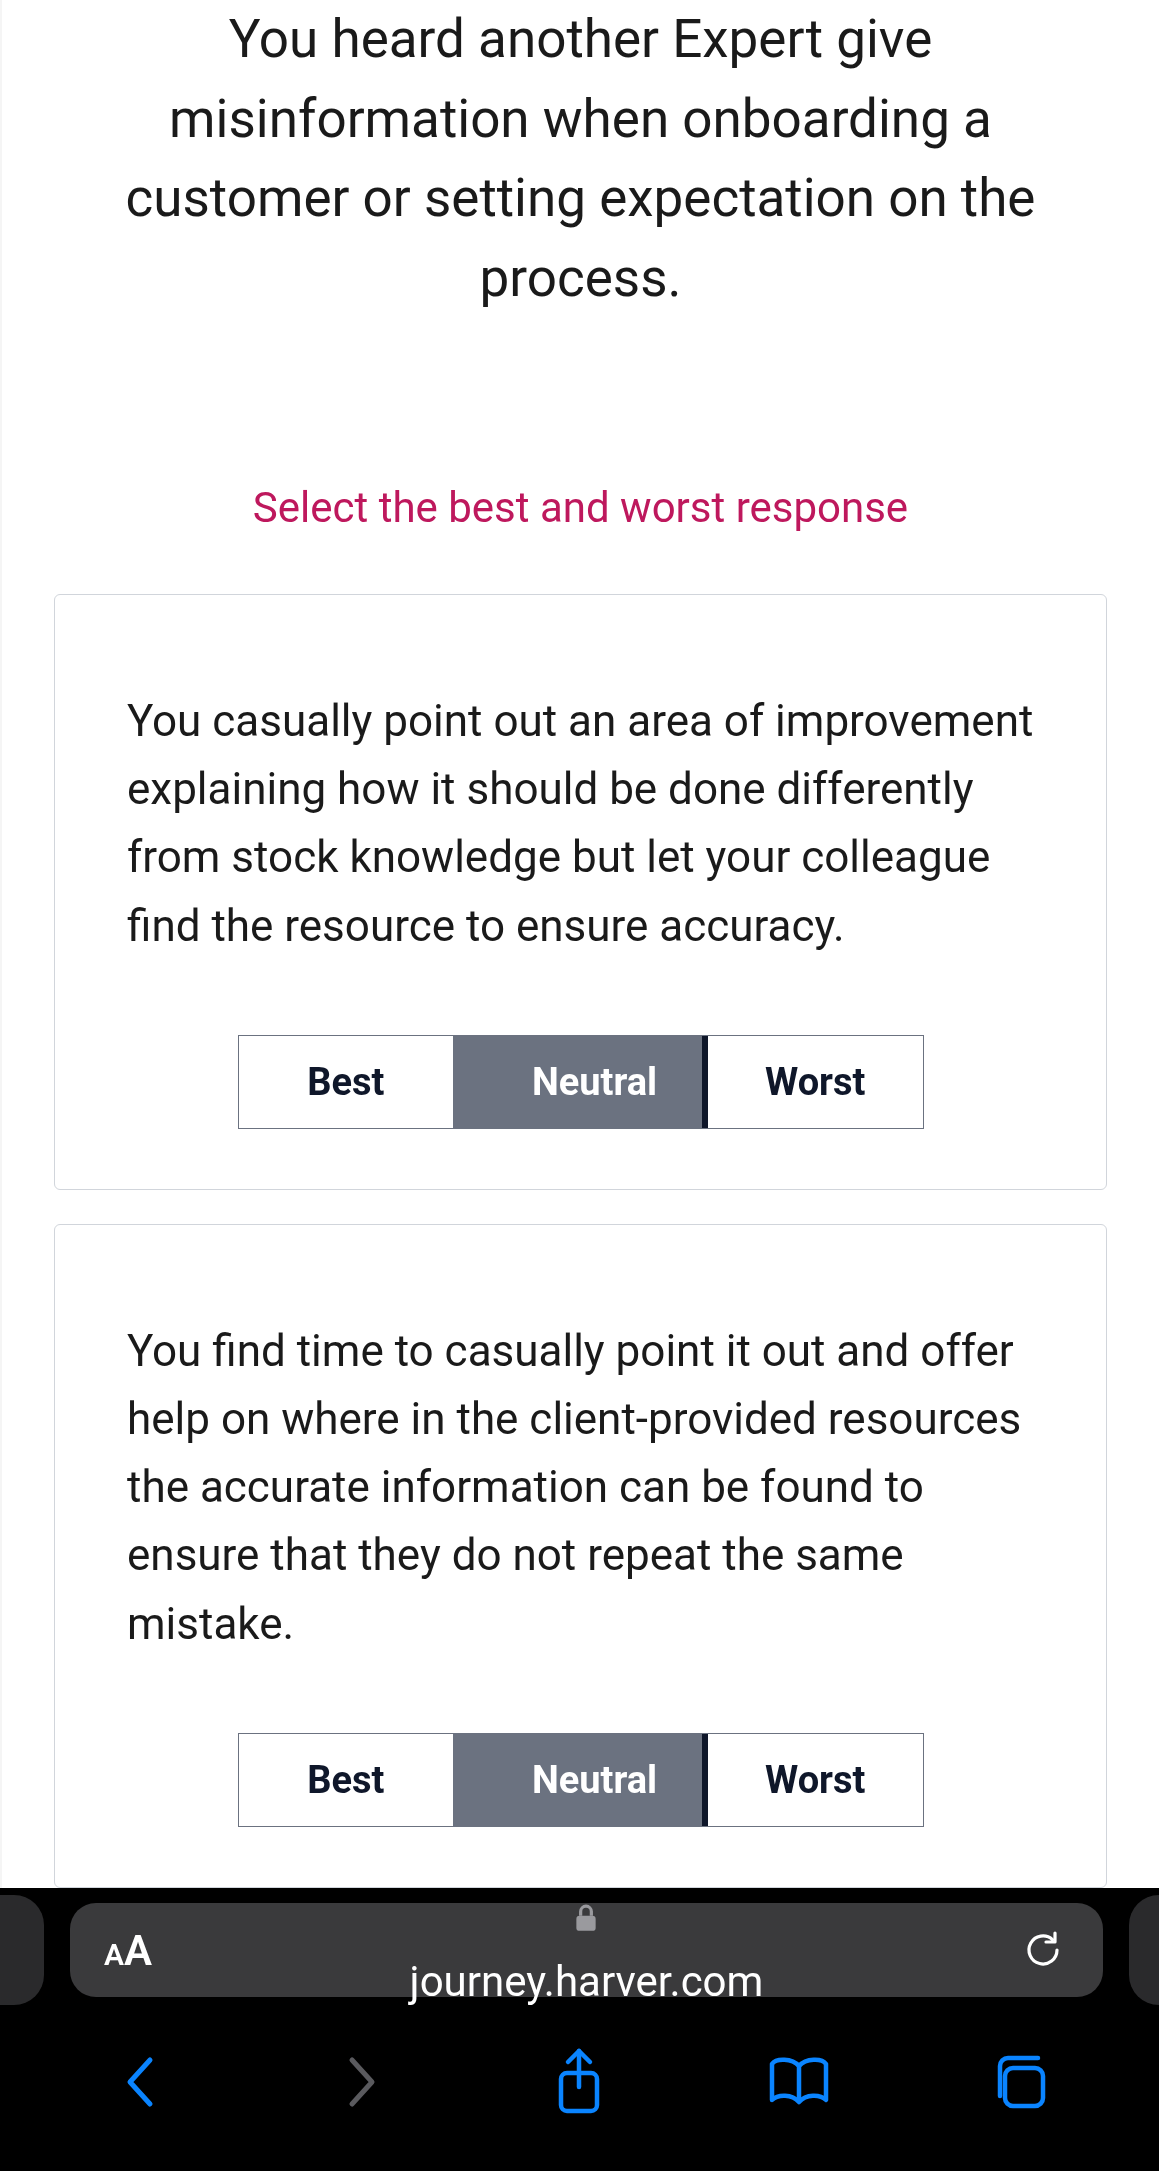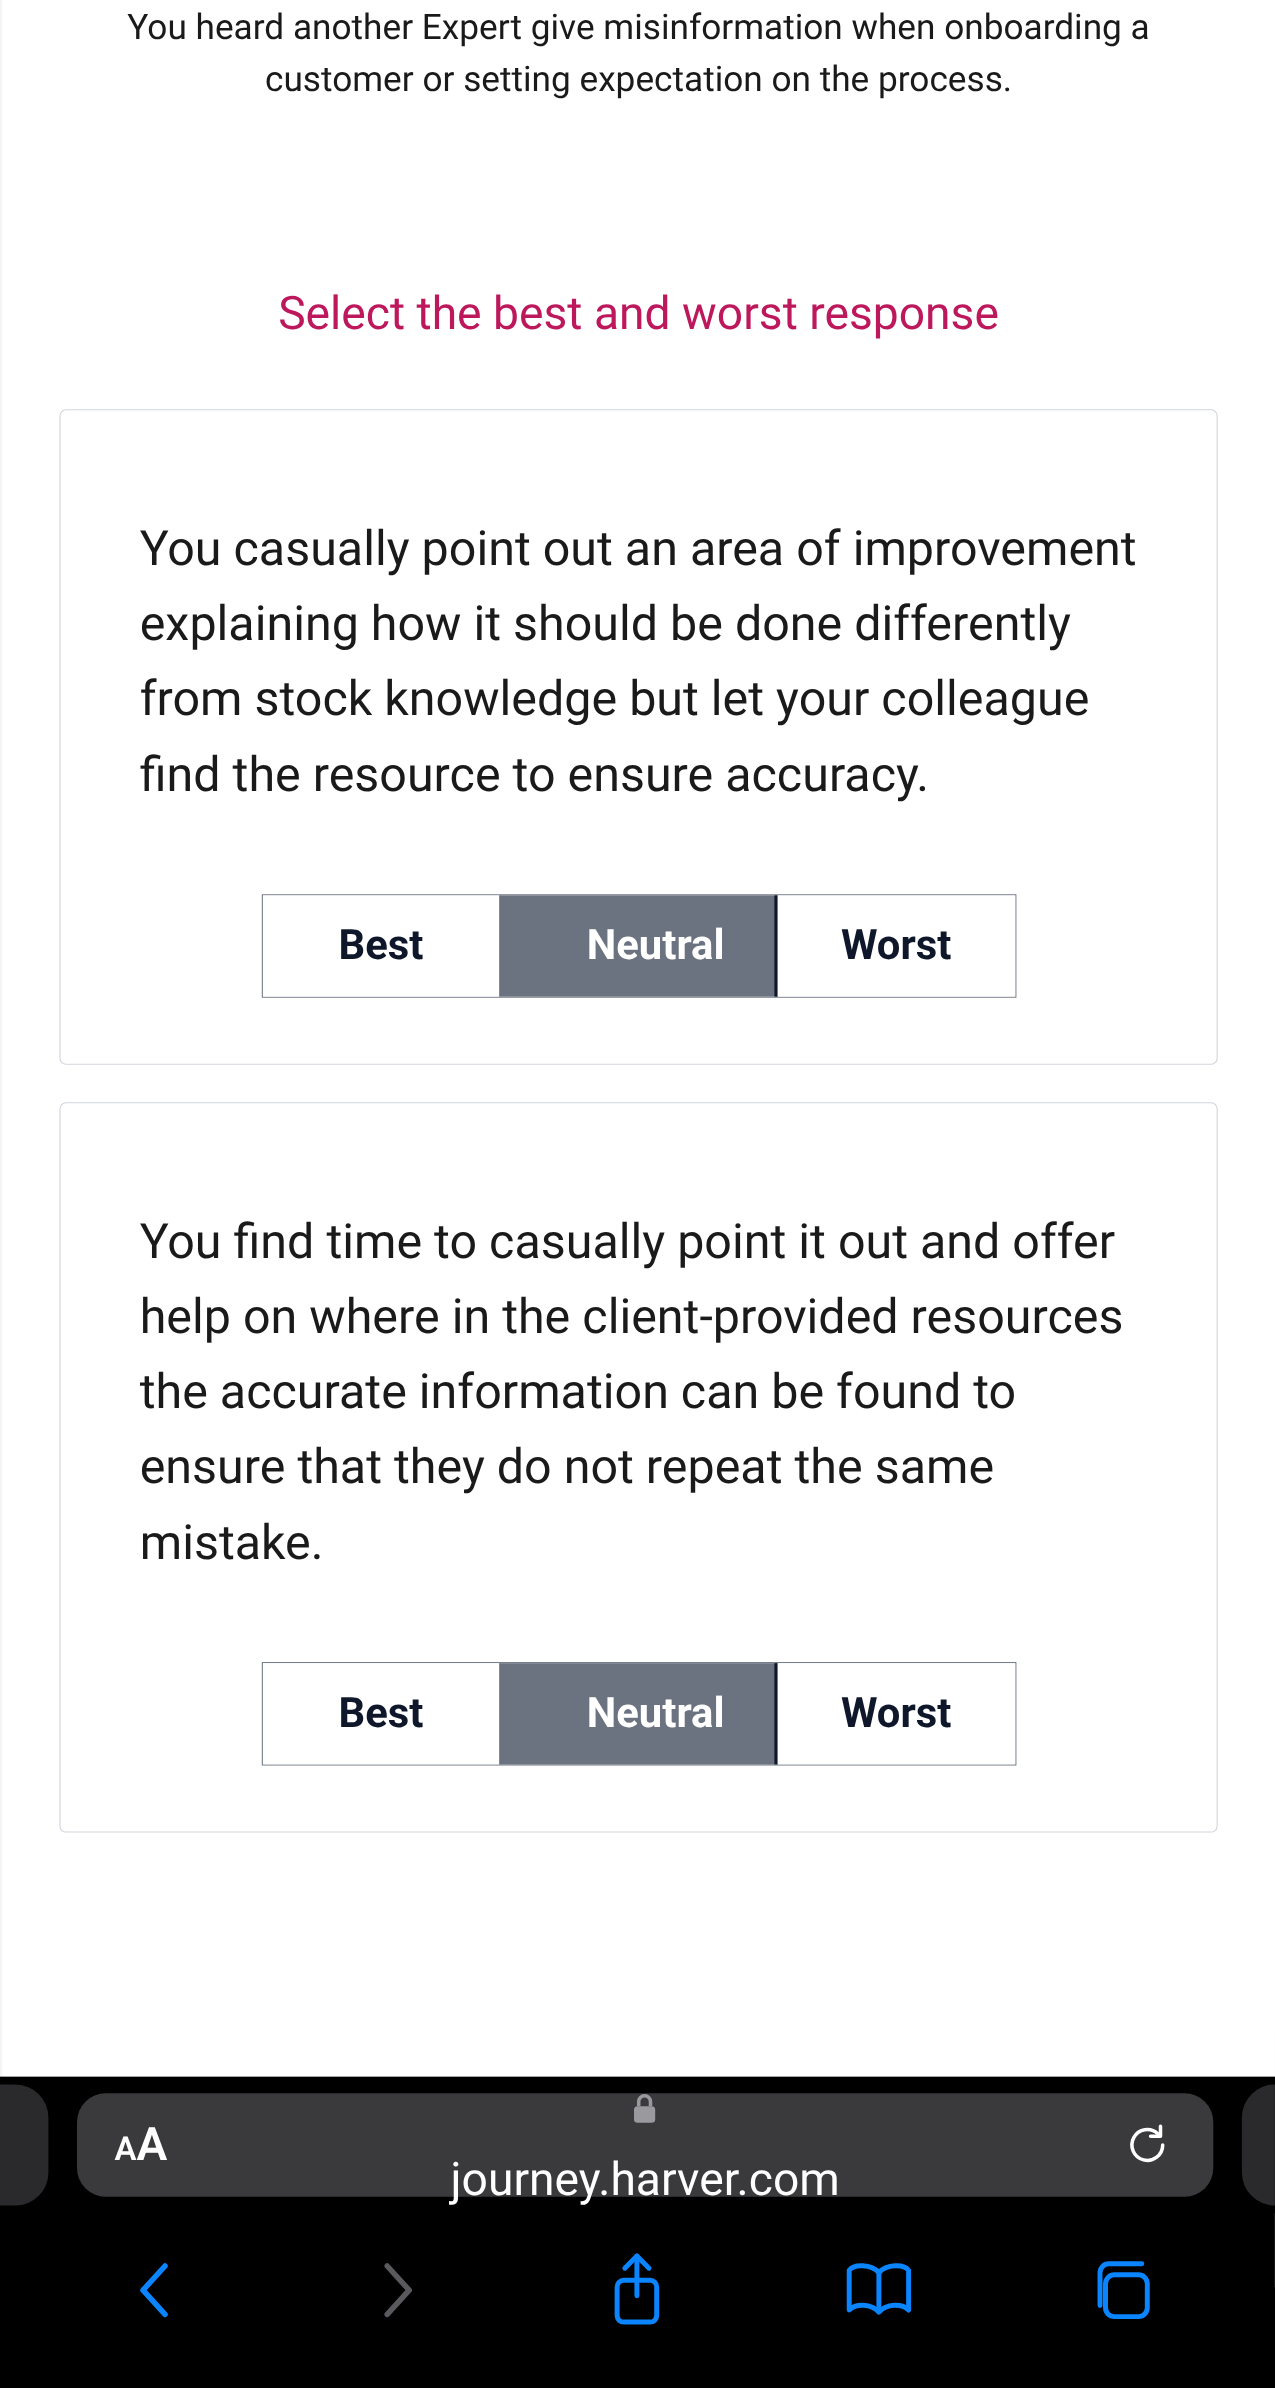--- a/index.html
+++ b/index.html
@@ -13,21 +13,21 @@
     }
     .content-area {
       background: #ffffff;
       width: 1157px;
       margin-left: 2px;
       padding-top: 0;
       height: 1929px;
       overflow: hidden;
     }
     .scenario-text {
-      font-size: 32px;
+      font-size: 53px;
       font-weight: 400;
       color: #1a1a1a;
       text-align: center;
       line-height: 1.5;
       padding: 0 70px;
       margin-top: 0;
     }
     .question-block {
       text-align: center;
       margin-top: 165px;
@@ -71,21 +71,21 @@
       font-size: 38px;
       font-weight: 700;
       padding: 24px 0;
       background: #fff;
       color: #0f172a;
       cursor: pointer;
       user-select: none;
     }
     .seg-btn.middle {
       border-left: 1px solid #6b7280;
-      border-right: 3px solid #0f172a;
+      border-right: 6px solid #0f172a;
       padding-left: 33px;
     }
     .seg-btn.active {
       background: #6b7280;
       color: #fff;
     }
 
     
     .browser-chrome {
       position: absolute;

